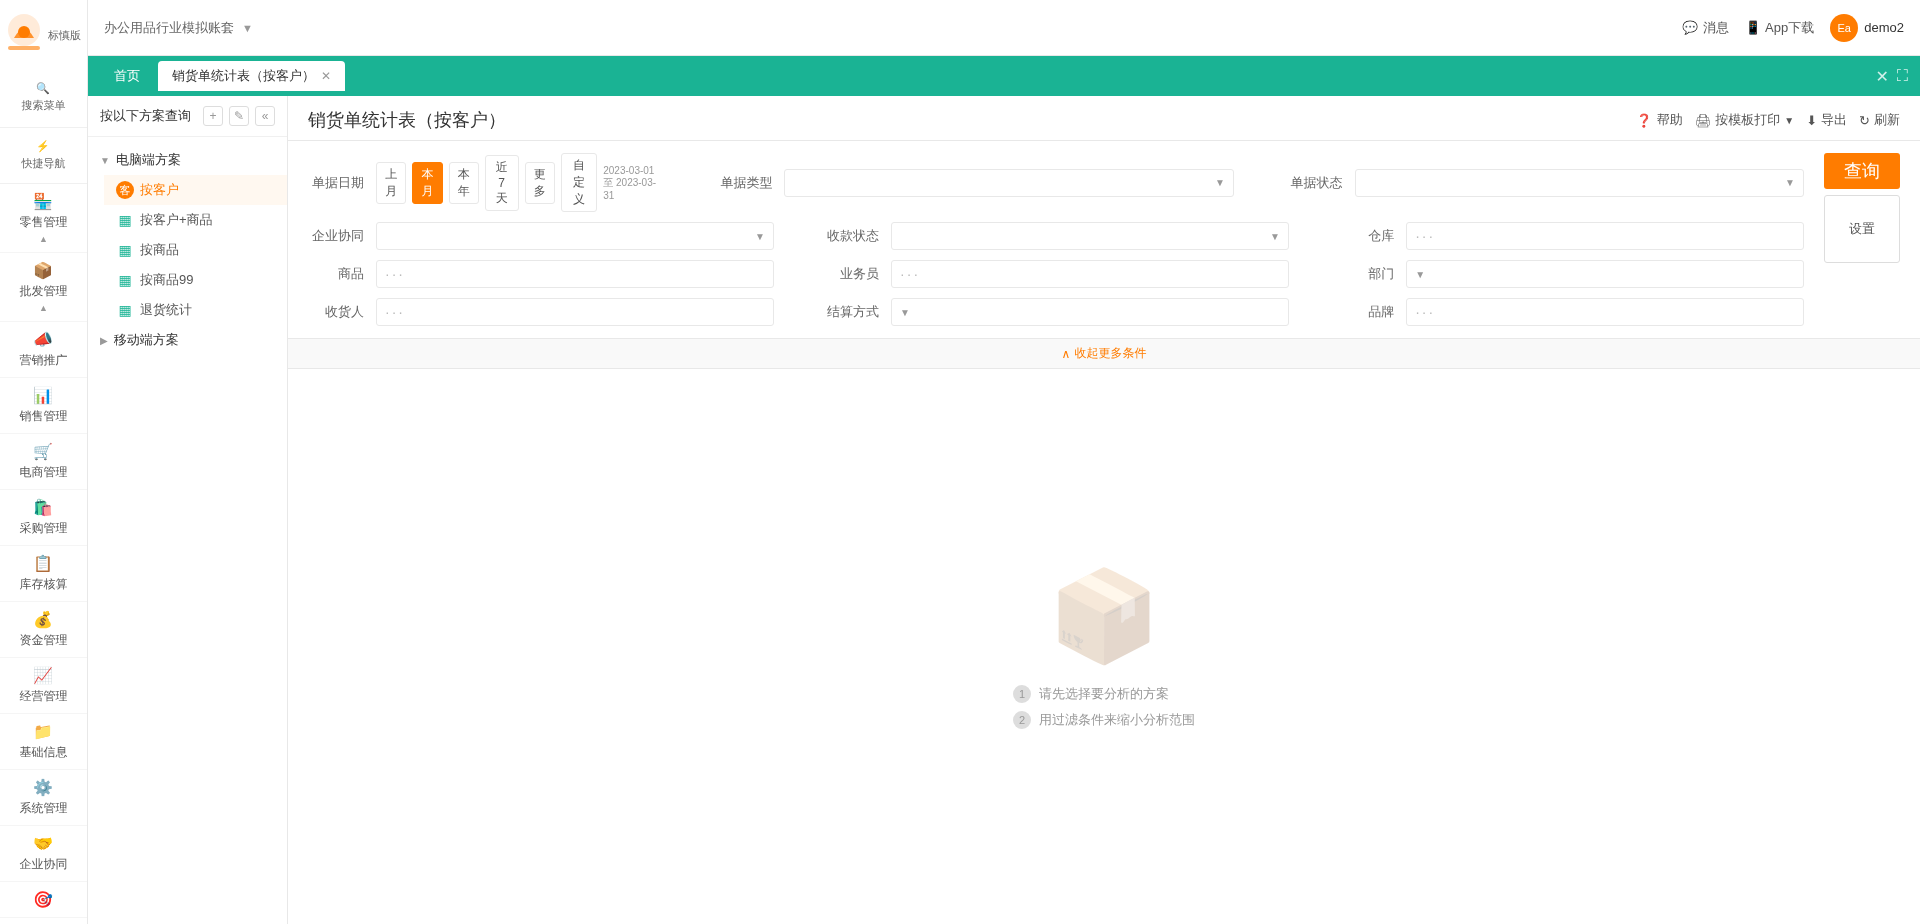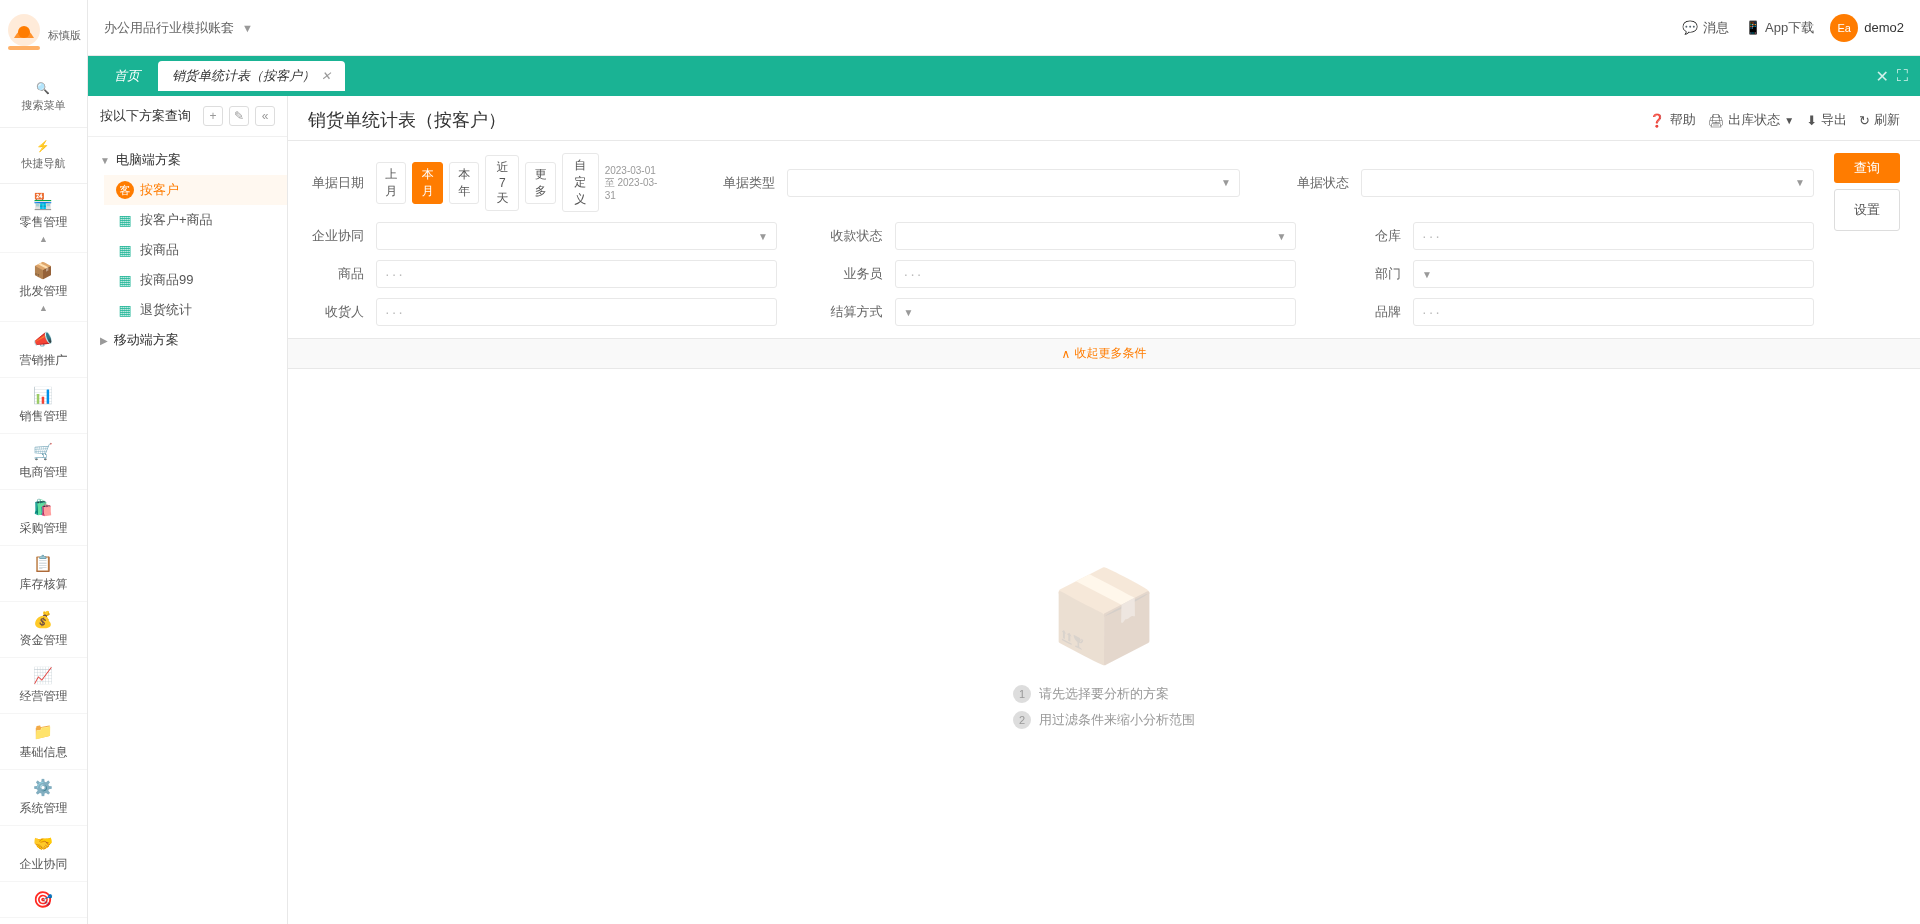--- a/index.html
+++ b/index.html
@@ -26,21 +26,21 @@
     .header-left { display: flex; align-items: center; gap: 8px; }
     .header-breadcrumb { font-size: 13px; color: #666; }
     .header-dropdown { color: #999; font-size: 11px; cursor: pointer; }
     .header-right { display: flex; align-items: center; gap: 16px; }
     .header-btn { display: flex; align-items: center; gap: 4px; color: #555; font-size: 13px; cursor: pointer; background: none; border: none; }
     .user-avatar { width: 28px; height: 28px; border-radius: 50%; background: #ff7c00; display: flex; align-items: center; justify-content: center; color: #fff; font-size: 11px; }
     .user-name { font-size: 13px; color: #333; cursor: pointer; }
 
     
     .tab-bar { height: 40px; background: #1ab394; display: flex; align-items: center; padding: 0 12px; gap: 4px; flex-shrink: 0; }
-    .tab { display: flex; align-items: center; gap: 6px; padding: 6px 14px; border-radius: 4px 4px 0 0; cursor: pointer; font-size: 13px; color: rgba(255,255,255,0.8); font-style: italic; }
+    .tab { display: flex; align-items: center; gap: 6px; padding: 6px 14px; border-radius: 4px 4px 0 0; cursor: pointer; font-size: 13px; color: rgba(255,255,255,0.8); }
     .tab.home { color: #fff; }
     .tab.active { background: #fff; color: #333; }
     .tab-close { color: #999; font-size: 12px; cursor: pointer; }
     .tab-bar-right { margin-left: auto; display: flex; align-items: center; gap: 8px; }
     .tab-bar-icon { color: rgba(255,255,255,0.8); cursor: pointer; font-size: 16px; }
 
     
     .content { flex: 1; display: flex; overflow: hidden; background: #f5f5f5; }
 
     
@@ -75,22 +75,22 @@
     .filter-row:last-child { margin-bottom: 0; }
     .filter-label { font-size: 13px; color: #666; white-space: nowrap; min-width: 56px; text-align: right; }
     .filter-date-group { display: flex; align-items: center; gap: 6px; flex: 1; }
     .date-btn { padding: 3px 8px; border: 1px solid #e8e8e8; border-radius: 3px; background: #fff; color: #555; font-size: 12px; cursor: pointer; }
     .date-btn.active { background: #ff7c00; color: #fff; border-color: #ff7c00; }
     .date-range-text { font-size: 10px; color: #999; }
     .filter-select { flex: 1; padding: 4px 8px; border: 1px solid #e8e8e8; border-radius: 3px; background: #fff; color: #555; font-size: 13px; cursor: pointer; display: flex; align-items: center; justify-content: space-between; min-height: 28px; }
     .filter-select .placeholder { color: #bbb; }
     .filter-select .chevron { color: #999; font-size: 10px; }
     .filter-select .dots { color: #bbb; font-size: 14px; letter-spacing: 2px; cursor: pointer; }
-    .query-btn { padding: 6px 20px; background: #ff7c00; color: #fff; border: none; border-radius: 3px; font-size: 13px; cursor: pointer; }
-    .settings-btn { padding: 11px 16px; background: #fff; color: #555; border: 1px solid #ddd; border-radius: 3px; font-size: 13px; cursor: pointer; }
+    .query-btn { padding: 6px 20px; background: #ff7c00; color: #fff; border: none; border-radius: 3px; font-size: 18px; cursor: pointer; }
+    .settings-btn { padding: 24px 16px; background: #fff; color: #555; border: 1px solid #ddd; border-radius: 3px; font-size: 13px; cursor: pointer; }
 
     .filter-actions { display: flex; flex-direction: column; gap: 6px; margin-left: 8px; }
 
     .collapse-bar { display: flex; align-items: center; justify-content: center; padding: 6px; background: #f9f9f9; border-bottom: 1px solid #e8e8e8; cursor: pointer; color: #ff7c00; font-size: 12px; gap: 4px; }
 
     
     .empty-state { flex: 1; display: flex; flex-direction: column; align-items: center; justify-content: center; gap: 16px; background: #fff; }
     .empty-hints { display: flex; flex-direction: column; gap: 8px; }
     .empty-hint { display: flex; align-items: center; gap: 8px; color: #999; font-size: 13px; }
     .hint-num { width: 18px; height: 18px; border-radius: 50%; background: #ddd; color: #999; font-size: 11px; display: flex; align-items: center; justify-content: center; flex-shrink: 0; }
@@ -274,21 +274,21 @@
 
       <div class="page-header">
         <h1 class="page-title">销货单统计表（按客户）</h1>
         <div class="page-actions">
           <button class="page-action-btn">
             <span>❓</span>
             <span>帮助</span>
           </button>
           <button class="page-action-btn">
             <span>🖨</span>
-            <span>出库状态</span>
+            <span>按模板打印</span>
             <span style="font-size:10px;">▼</span>
           </button>
           <button class="page-action-btn">
             <span>⬇</span>
             <span>导出</span>
           </button>
           <button class="page-action-btn">
             <span>↻</span>
             <span>刷新</span>
           </button>

